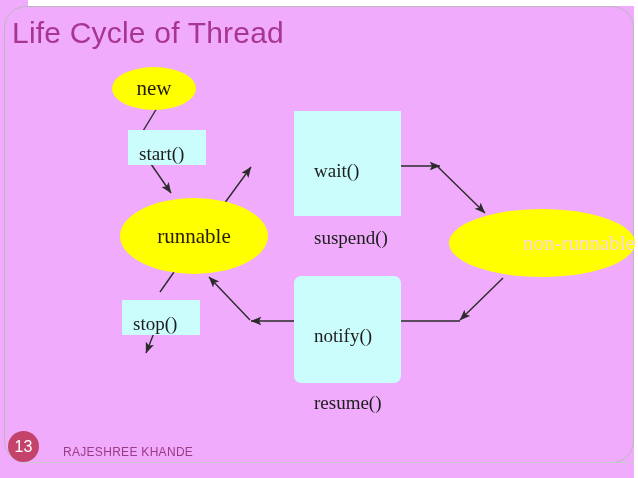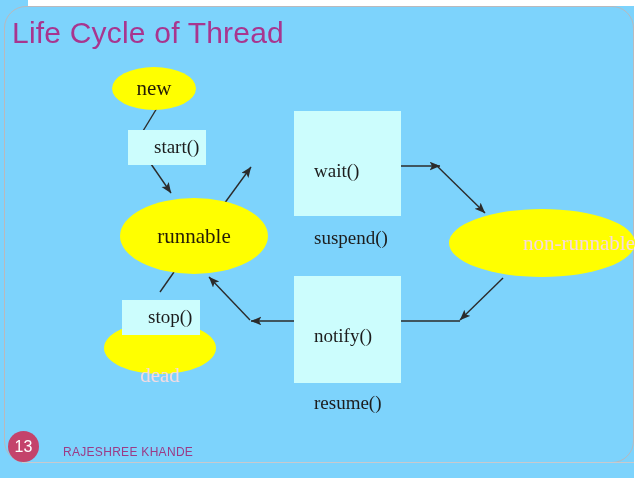--- a/index.html
+++ b/index.html
@@ -4,21 +4,21 @@
 <style>
   html, body {
     margin: 0;
     padding: 0;
     background: #ffffff;
   }
   #slide {
     position: relative;
     width: 638px;
     height: 478px;
-    background: #7dd3fc;
+    background: #f0abfc;
     overflow: hidden;
     font-family: "Liberation Sans", sans-serif;
   }
   
   #slide-frame {
     position: absolute;
     left: 4px;
     top: 6px;
     width: 630px;
     height: 457px;
@@ -103,22 +103,22 @@
     font-family: "Liberation Serif", serif;
     font-size: 19px;
     color: #1c1c1c;
     line-height: 1.18;
     padding: 4px 8px 5px 20px;
     box-sizing: border-box;
     white-space: pre;
   }
   .cbox.single {
     display: flex;
-    align-items: center;
-    padding: 0 26px;
+    align-items: flex-end;
+    padding: 0 11px;
   }
   .cbox .ln { display: block; }
 
   
   #footer-rule {
     position: absolute;
     left: 22px;
     top: 462px;
     width: 612px;
     height: 1px;
@@ -192,39 +192,36 @@
     </div>
 
     <div class="ellipse" style="left:112px; top:198px; width:148px; height:76px;align-items:center;">
       <span>runnable</span>
     </div>
 
     <div class="ellipse faded" style="left:441px; top:209px; width:186px; height:68px;justify-content:flex-end;">
       <span>non-runnable</span>
     </div>
 
-    <div class="ellipse dead-node" style="left:96px; top:322px; width:112px; height:52px;">
-      <span class="dead-label">dead</span>
-    </div>
 
     <div class="cbox single" style="left:120px; top:130px; width:78px; height:35px;">
       <span>start()</span>
     </div>
 
     <div class="cbox single" style="left:114px; top:288px; width:78px; height:35px;margin-top:12px;">
       <span>stop()</span>
     </div>
 
     <div class="cbox" style="left:286px; top:111px; width:107px; height:105px;">
       <span class="ln">wait()</span>
       <span class="ln">suspend()</span>
       <span class="ln">blocked</span>
     </div>
 
-    <div class="cbox" style="left:286px; top:276px; width:107px; height:107px;">
+    <div class="cbox" style="left:286px; top:276px; width:107px; height:107px;border-radius:7px;">
       <span class="ln">notify()</span>
       <span class="ln">resume()</span>
       
     </div>
 
   </div>
 
   <div id="footer-rule"></div>
   <div id="page-badge">13</div>
   <div id="author">RAJESHREE KHANDE</div>

